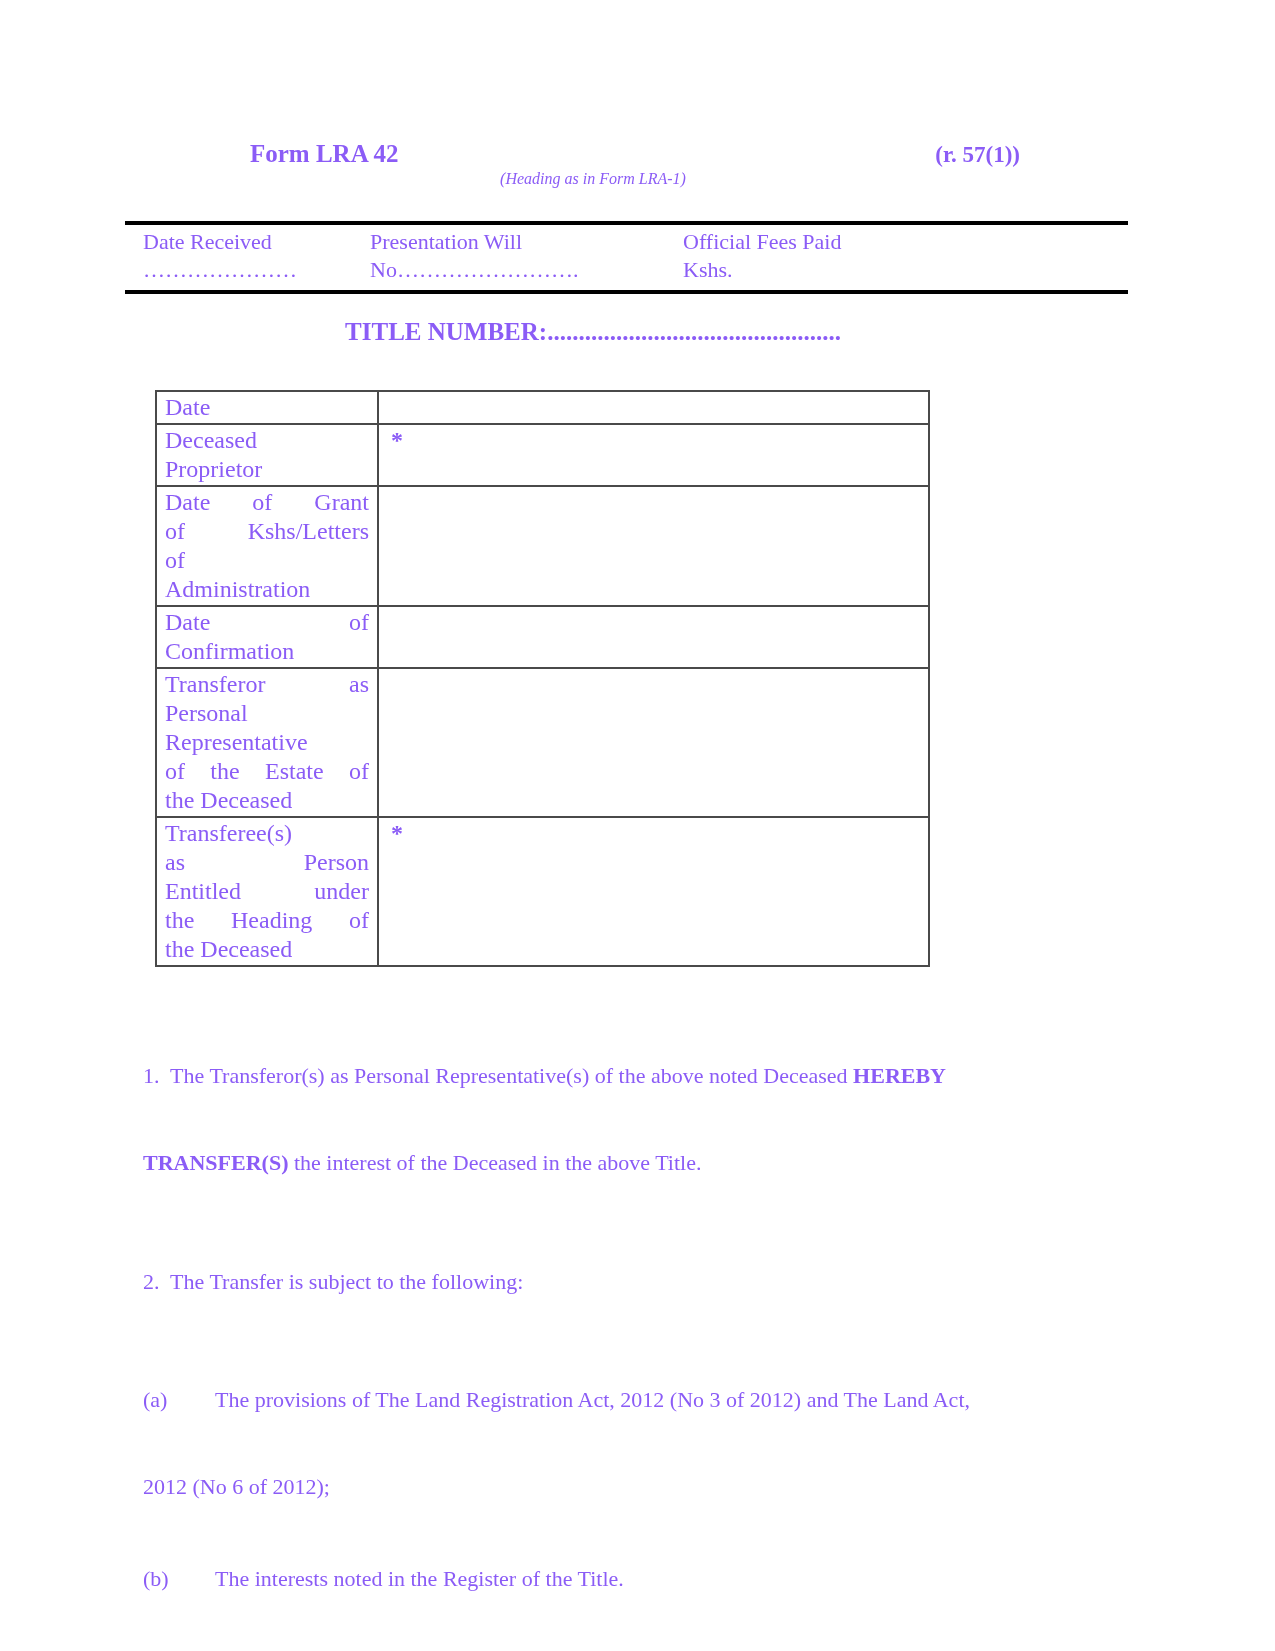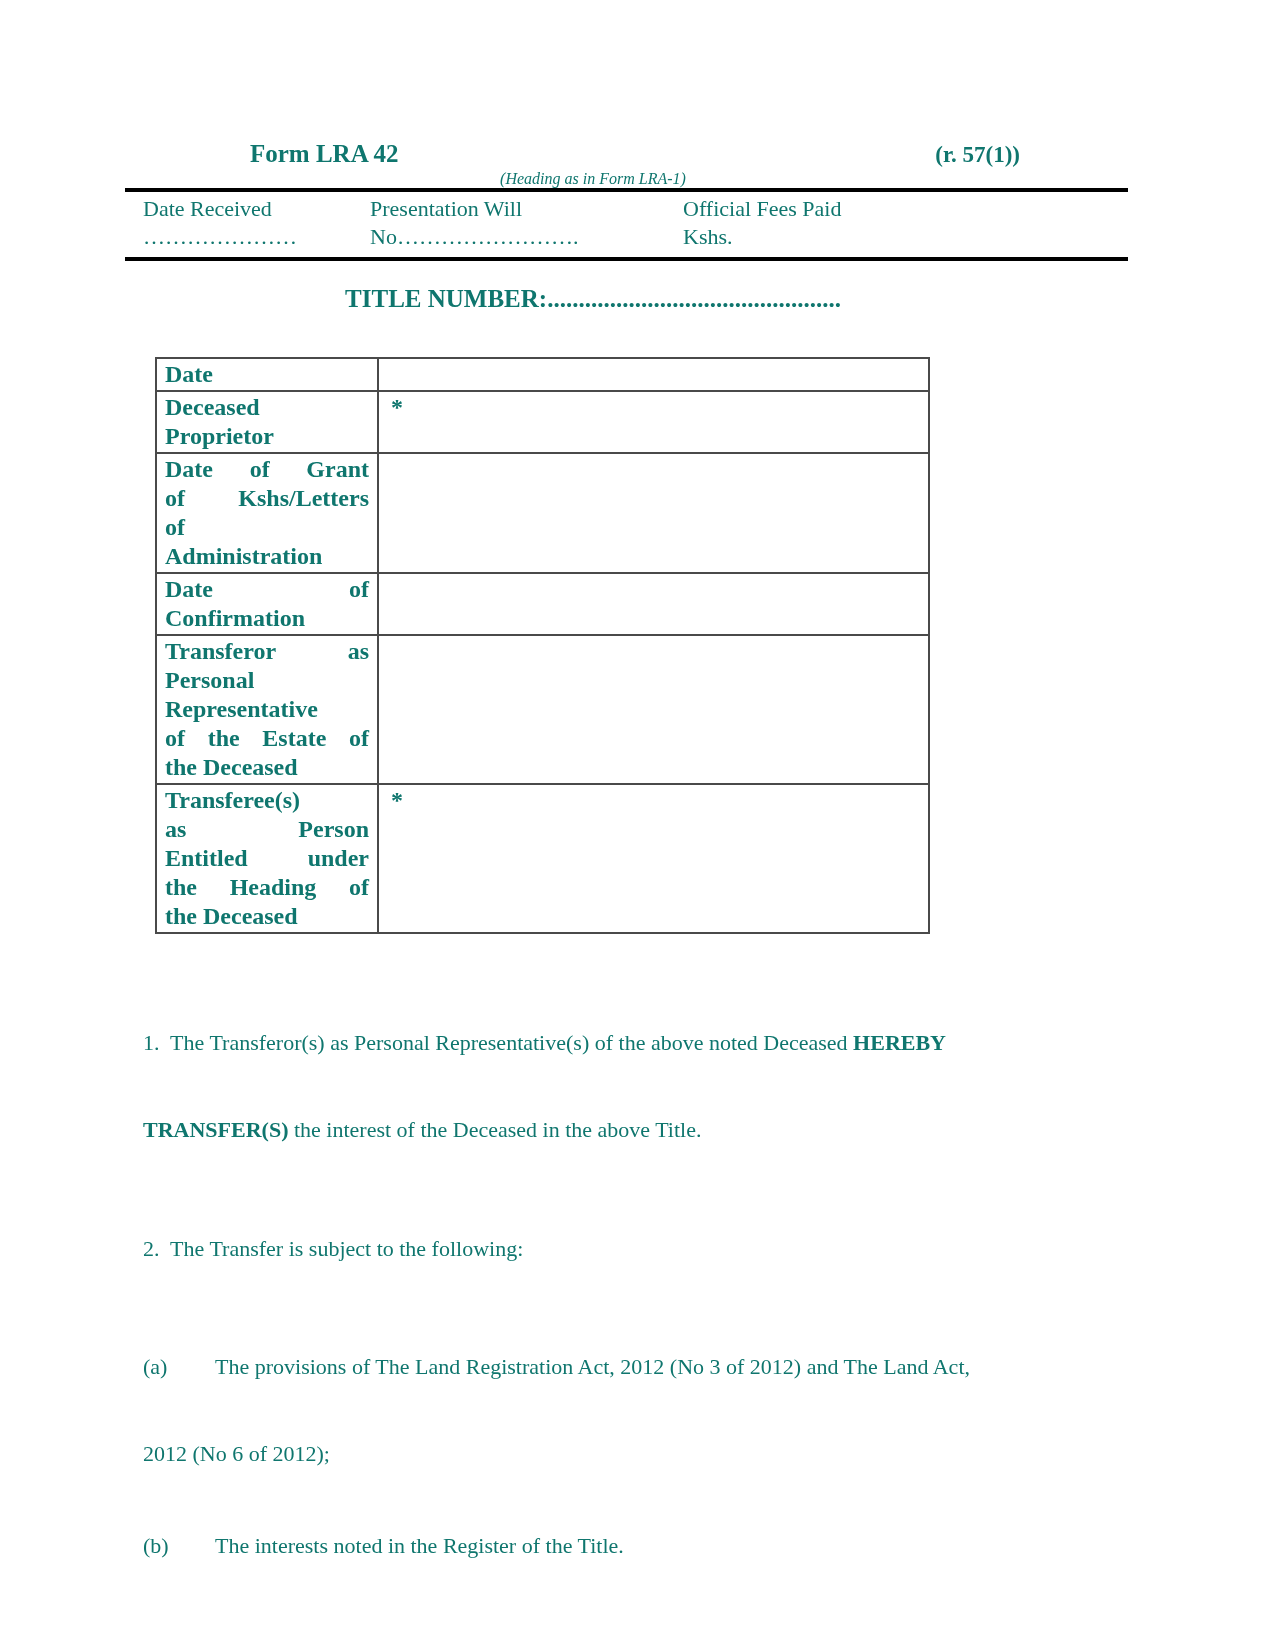--- a/index.html
+++ b/index.html
@@ -4,21 +4,21 @@
 <style>
   * { margin: 0; padding: 0; box-sizing: border-box; }
   html, body { background: #888; }
   .page {
     position: relative;
     width: 1275px;
     height: 1651px;
     background: #ffffff;
     margin: 0 auto;
     font-family: "Liberation Serif", "DejaVu Serif", serif;
-    color: #0f766e;
+    color: #8b5cf6;
     padding: 140px 143px 0 143px;
     overflow: hidden;
   }
   .hdr-row {
     display: flex;
     justify-content: space-between;
     align-items: baseline;
   }
   .form-code {
     font-weight: bold;
@@ -35,20 +35,21 @@
     text-align: center;
   }
   .heading-note {
     font-style: italic;
     font-size: 16px;
     margin-top: 2px;
   }
   .fees-table {
     margin-left: -18px;
     width: 1003px;
+    margin-top: 33px;
     border-top: 4px solid #000;
     border-bottom: 4px solid #000;
     padding: 3px 0 6px 18px;
     display: flex;
     font-size: 22px;
     line-height: 28px;
   }
   .fees-col1 { width: 227px; }
   .fees-col2 { width: 313px; }
   .fees-col3 { flex: 1; }
@@ -68,21 +69,21 @@
     margin-left: 12px;
     width: 775px;
     border-collapse: collapse;
   }
   .details-table td {
     border: 2px solid #4a4a4a;
     vertical-align: top;
   }
   .label-cell {
     width: 222px;
-    font-weight: bold;
+    font-weight: normal;
     font-size: 24px;
     line-height: 29px;
     padding: 1px 8px 1px 8px;
   }
   .label-line {
     text-align: justify;
     text-align-last: justify;
   }
   .label-line:last-child {
     text-align-last: left;

